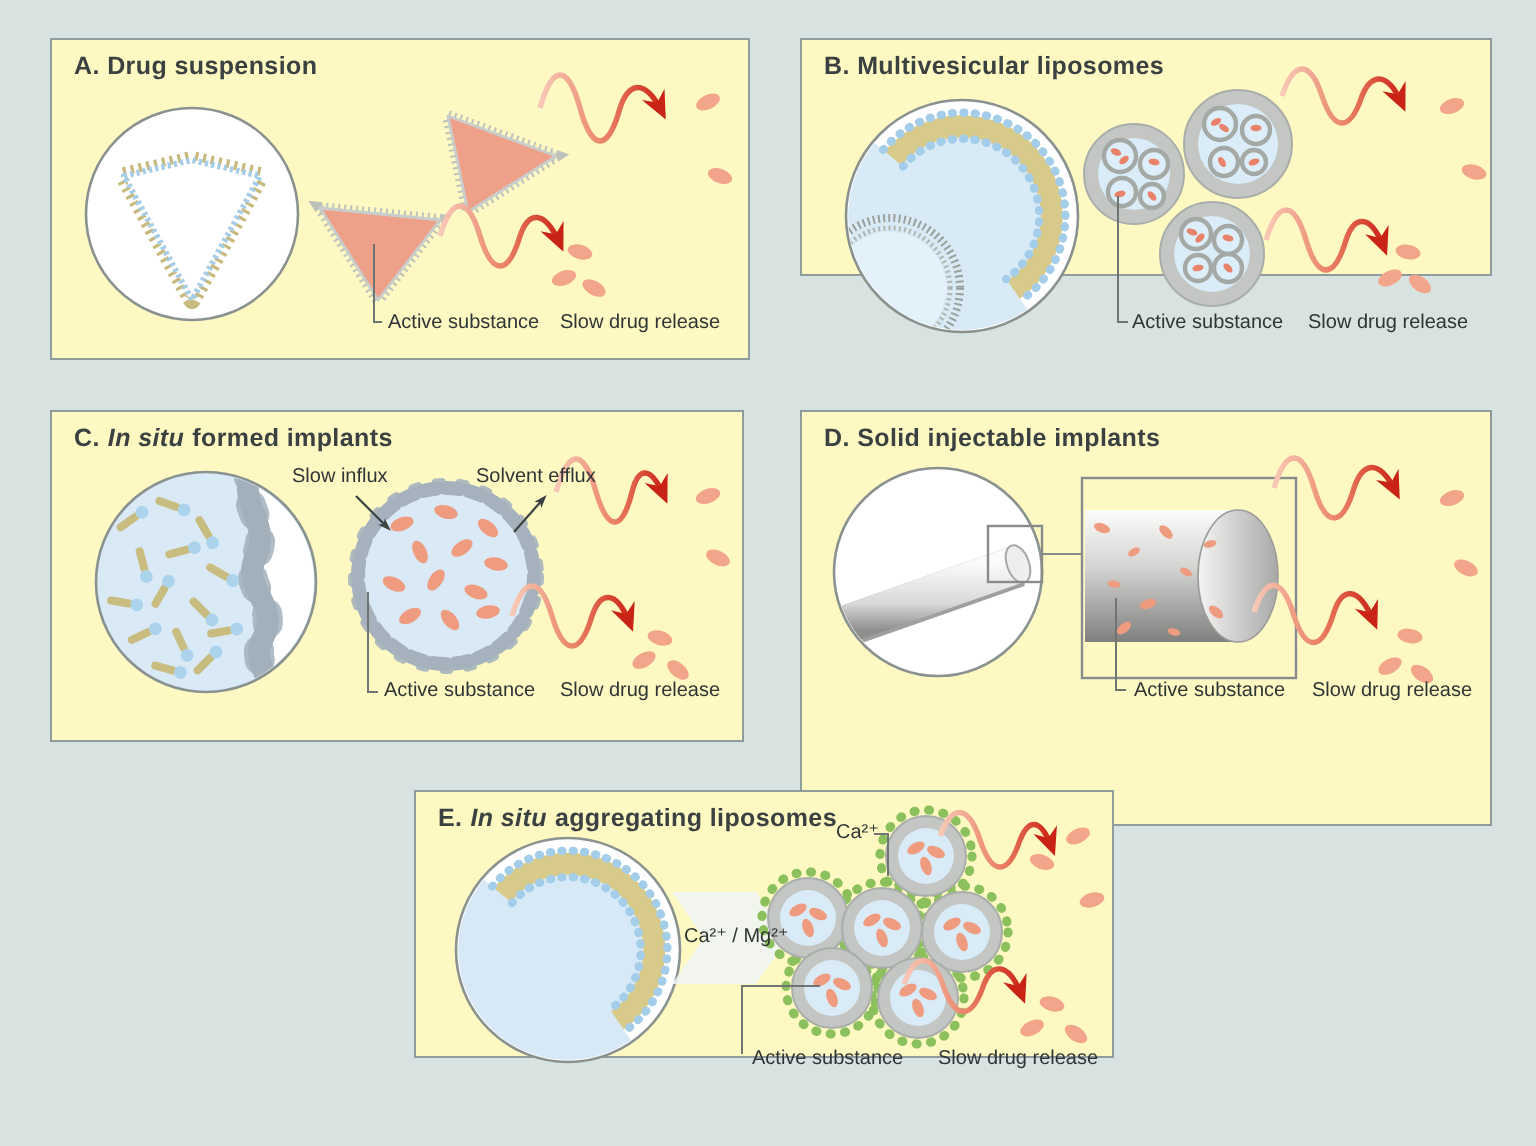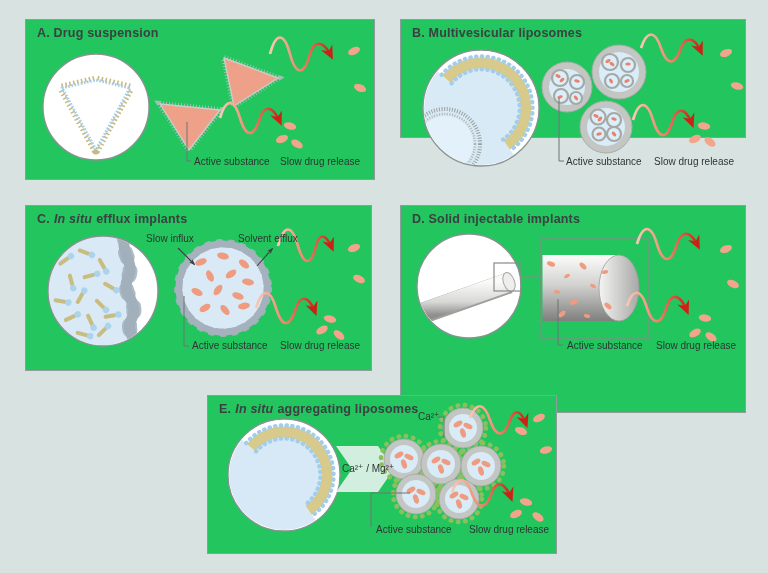--- a/index.html
+++ b/index.html
@@ -2,21 +2,21 @@
 <html><head>
 <meta charset="utf-8">
 <style>
   html,body{margin:0;padding:0;}
   body{
     width:768px;height:573px;position:relative;overflow:hidden;
     background:#d8e3e1;
     font-family:"Liberation Sans","DejaVu Sans",sans-serif;
   }
   .panel{
-    position:absolute;background:#22c55e;border:1.5px solid #8e9d9b;
+    position:absolute;background:#fef9c3;border:1.5px solid #8e9d9b;
     box-sizing:border-box;
   }
   .panel svg{position:absolute;left:0;top:0;}
   .title{
     position:absolute;left:11px;top:6px;margin:0;z-index:5;
     font-size:12.5px;font-weight:bold;color:#3a4140;letter-spacing:.2px;white-space:nowrap;
   }
   .title .tp{margin-right:4px;}
   .title em{font-style:italic;margin-right:4px;margin-top:28px;}
   .lbl{
@@ -171,21 +171,21 @@
       <ellipse class="ro" rx="6.3" ry="3.6" transform="translate(309 122) rotate(35)"></ellipse>
     </g>
     <path class="leader" d="M158,78 L158,141 L163,141"></path>
   </svg>
   <span class="lbl" style="left:165px;top:136px">Active substance</span>
   <span class="lbl" style="left:253px;top:136px">Slow drug release</span>
 </section>
 
 <section class="panel" style="left:25px;top:205px;width:347px;height:166px">
   <h2 class="title">
-    <span class="tp">C.</span><em>In situ</em><span>efflux implants</span>
+    <span class="tp">C.</span><em>In situ</em><span>formed implants</span>
   </h2>
   <svg width="344" height="163" viewBox="0 0 344 163">
     <defs>
         <clipPath id="clipC">
           <circle cx="77" cy="85" r="54"></circle>
         </clipPath>
       </defs>
     <g>
       <circle cx="77" cy="85" r="55" fill="#d9e9f5" stroke="#8a9290" stroke-width="1.3"></circle>
       <g clip-path="url(#clipC)">
@@ -336,21 +336,21 @@
       <ellipse class="ro" rx="6.3" ry="3.6" transform="translate(304 112) rotate(10)"></ellipse>
       <ellipse class="ro" rx="6.3" ry="3.6" transform="translate(294 127) rotate(-30)"></ellipse>
       <ellipse class="ro" rx="6.3" ry="3.6" transform="translate(310 131) rotate(35)"></ellipse>
     </g>
     <path class="leader" d="M157,93 L157,139 L162,139"></path>
   </svg>
   <span class="lbl" style="left:166px;top:134px">Active substance</span>
   <span class="lbl" style="left:255px;top:134px">Slow drug release</span>
 </section>
 
-<section class="panel" style="left:207px;top:395px;width:350px;height:159px">
+<section class="panel" style="left:207px;top:395px;width:350px;height:134px">
   <h2 class="title">
     <span class="tp">E.</span><em>In situ</em><span>aggregating liposomes</span>
   </h2>
   <svg width="347" height="150" viewBox="0 0 347 150">
     <defs>
         <clipPath id="clipE">
           <circle cx="76" cy="79" r="55"></circle>
         </clipPath>
       </defs>
     <g>

